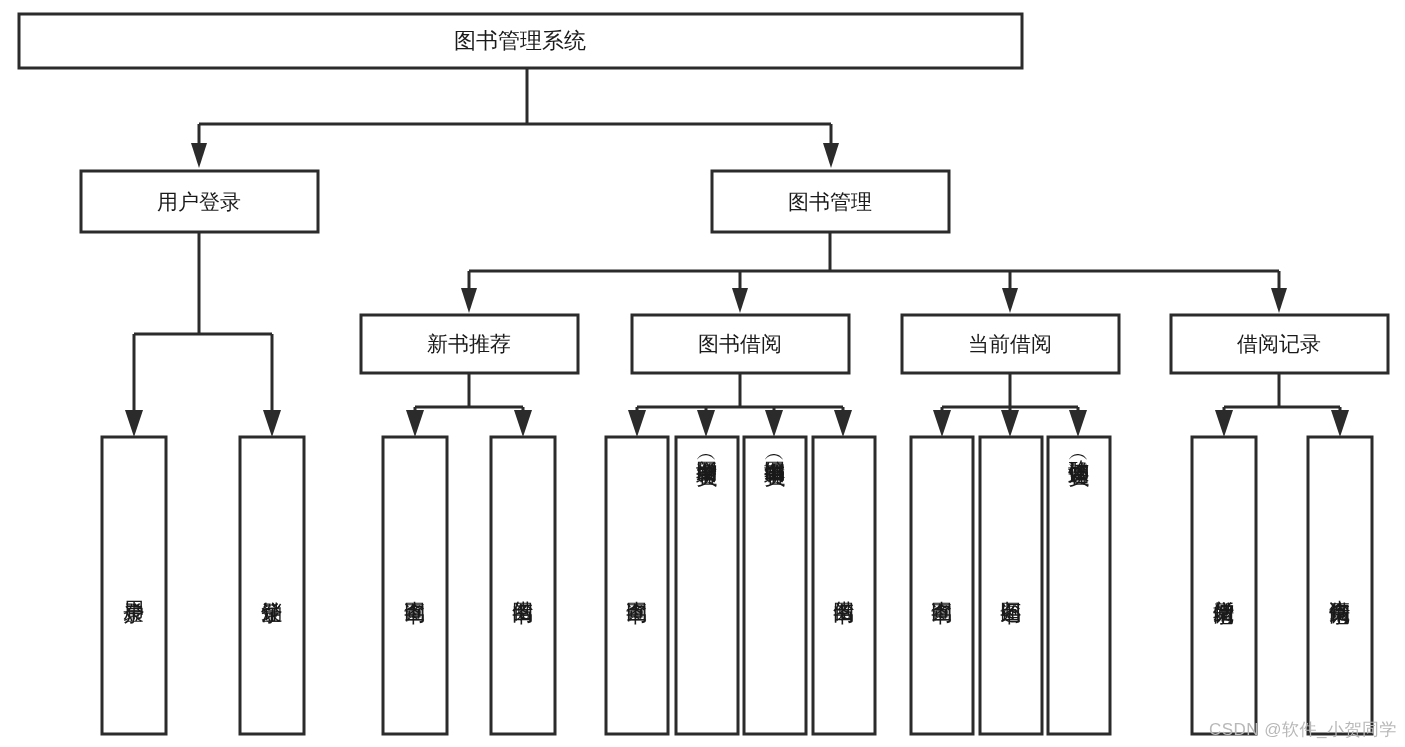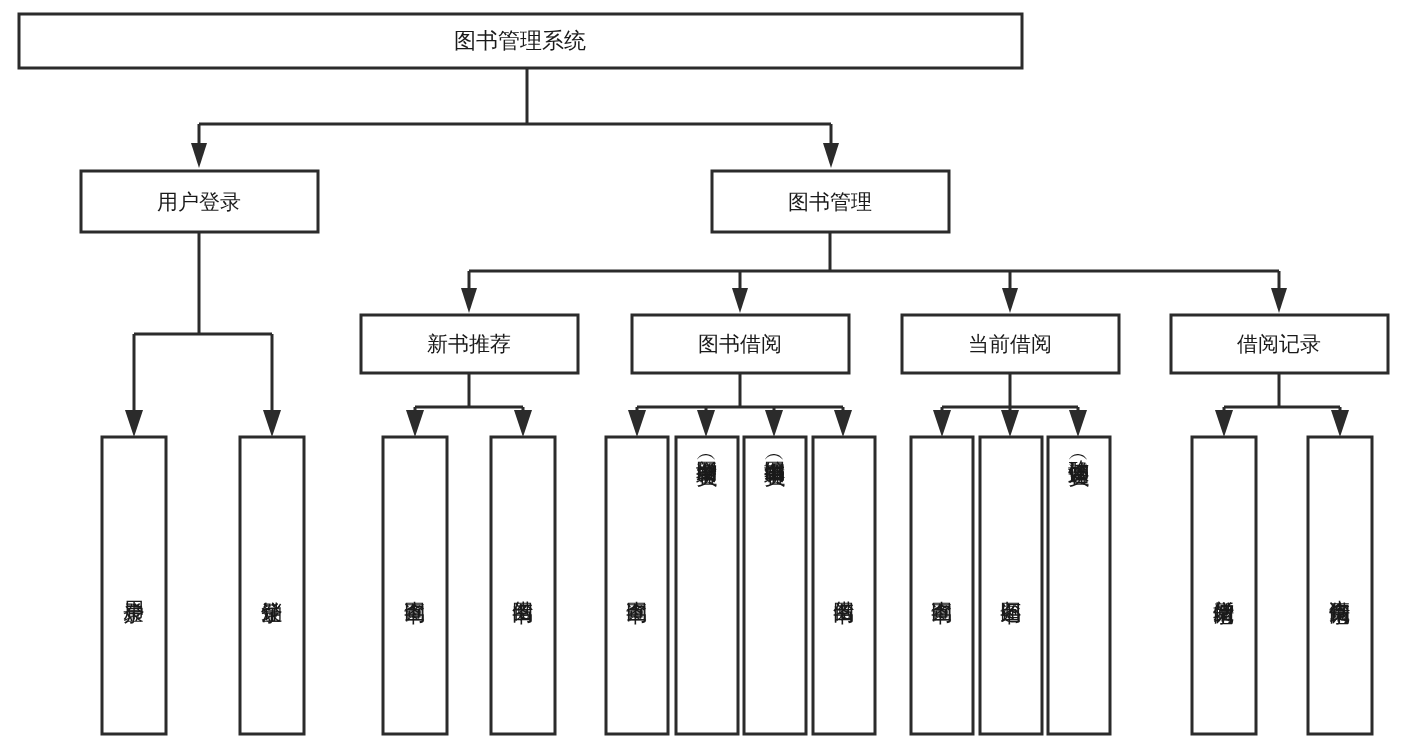--- a/index.html
+++ b/index.html
@@ -227,14 +227,15 @@
   <div class="vlabel" style="left:744px; top:437px; width:62px; height:297px; display:flex; align-items:center; justify-content:flex-start; padding-top:6px; box-sizing:border-box;">编辑图书（管理员）</div>
   <div class="vlabel" style="left:813px; top:437px; width:62px; height:297px; display:flex; align-items:center; justify-content:center;">借阅图书</div>
 
   <div class="vlabel" style="left:911px; top:437px; width:62px; height:297px; display:flex; align-items:center; justify-content:center;">查询图书</div>
   <div class="vlabel" style="left:980px; top:437px; width:62px; height:297px; display:flex; align-items:center; justify-content:center;">归还图书</div>
   <div class="vlabel" style="left:1048px; top:437px; width:62px; height:297px; display:flex; align-items:center; justify-content:flex-start; padding-top:6px; box-sizing:border-box;">确认归还（管理员）</div>
 
   <div class="vlabel" style="left:1192px; top:437px; width:64px; height:297px; display:flex; align-items:center; justify-content:center;">新增借阅记录</div>
   <div class="vlabel" style="left:1308px; top:437px; width:64px; height:297px; display:flex; align-items:center; justify-content:center;">查询借阅记录</div>
 
+  <div class="watermark">CSDN @软件_小贺同学</div>
 
 </div>
 
 </body></html>

